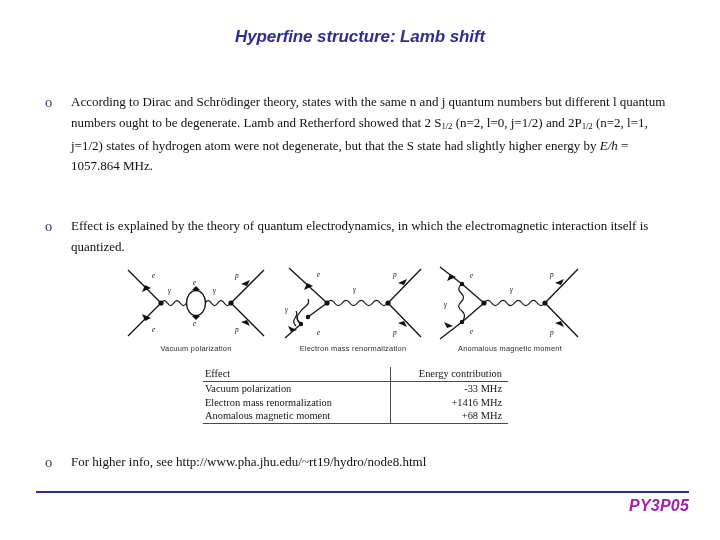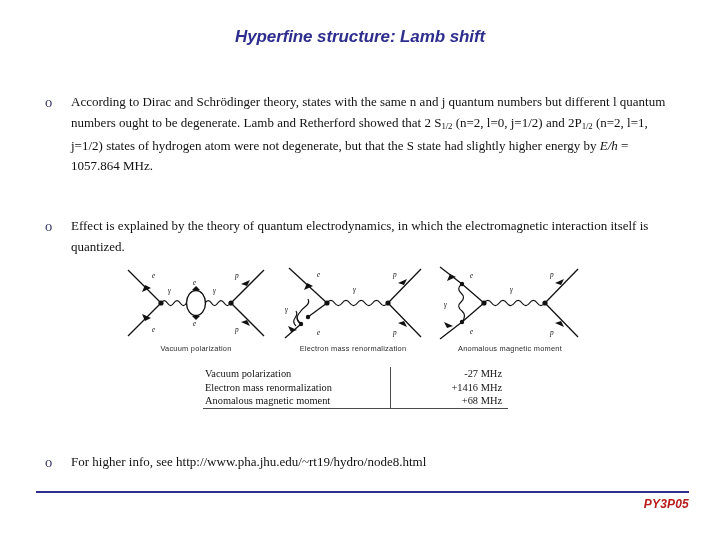--- a/index.html
+++ b/index.html
@@ -131,22 +131,22 @@
     height: 2.4px;
     background: #2e2e8f;
   }
   #footer-label {
     position: absolute;
     right: 31px;
     top: 497px;
     font-family: "Liberation Sans", "DejaVu Sans", sans-serif;
     font-weight: bold;
     font-style: italic;
-    font-size: 12px;
-    color: #b91c1c;
+    font-size: 16px;
+    color: #a21caf;
     letter-spacing: 0.2px;
   }
 </style>
 </head>
 <body>
 
 <div id="slide-title">Hyperfine structure: Lamb shift</div>
 
 <div class="bullet-block" id="bullet-1">
   <span class="bullet-marker">o</span>
@@ -285,23 +285,27 @@
         <text x="118" y="15">p</text>
         <text x="118" y="73">p</text>
       </g>
     </svg>
     <div class="feyn-caption">Anomalous magnetic moment</div>
   </div>
 </div>
 
 <table id="contrib-table">
   <tbody>
+    <tr class="head-row">
+      <td class="col-effect">Effect</td>
+      <td class="col-value">Energy contribution</td>
+    </tr>
     <tr>
       <td class="col-effect">Vacuum polarization</td>
-      <td class="col-value">-27 MHz</td>
+      <td class="col-value">-33 MHz</td>
     </tr>
     <tr>
       <td class="col-effect">Electron mass renormalization</td>
       <td class="col-value">+1416 MHz</td>
     </tr>
     <tr class="last-data-row">
       <td class="col-effect">Anomalous magnetic moment</td>
       <td class="col-value">+68 MHz</td>
     </tr>
   </tbody>

